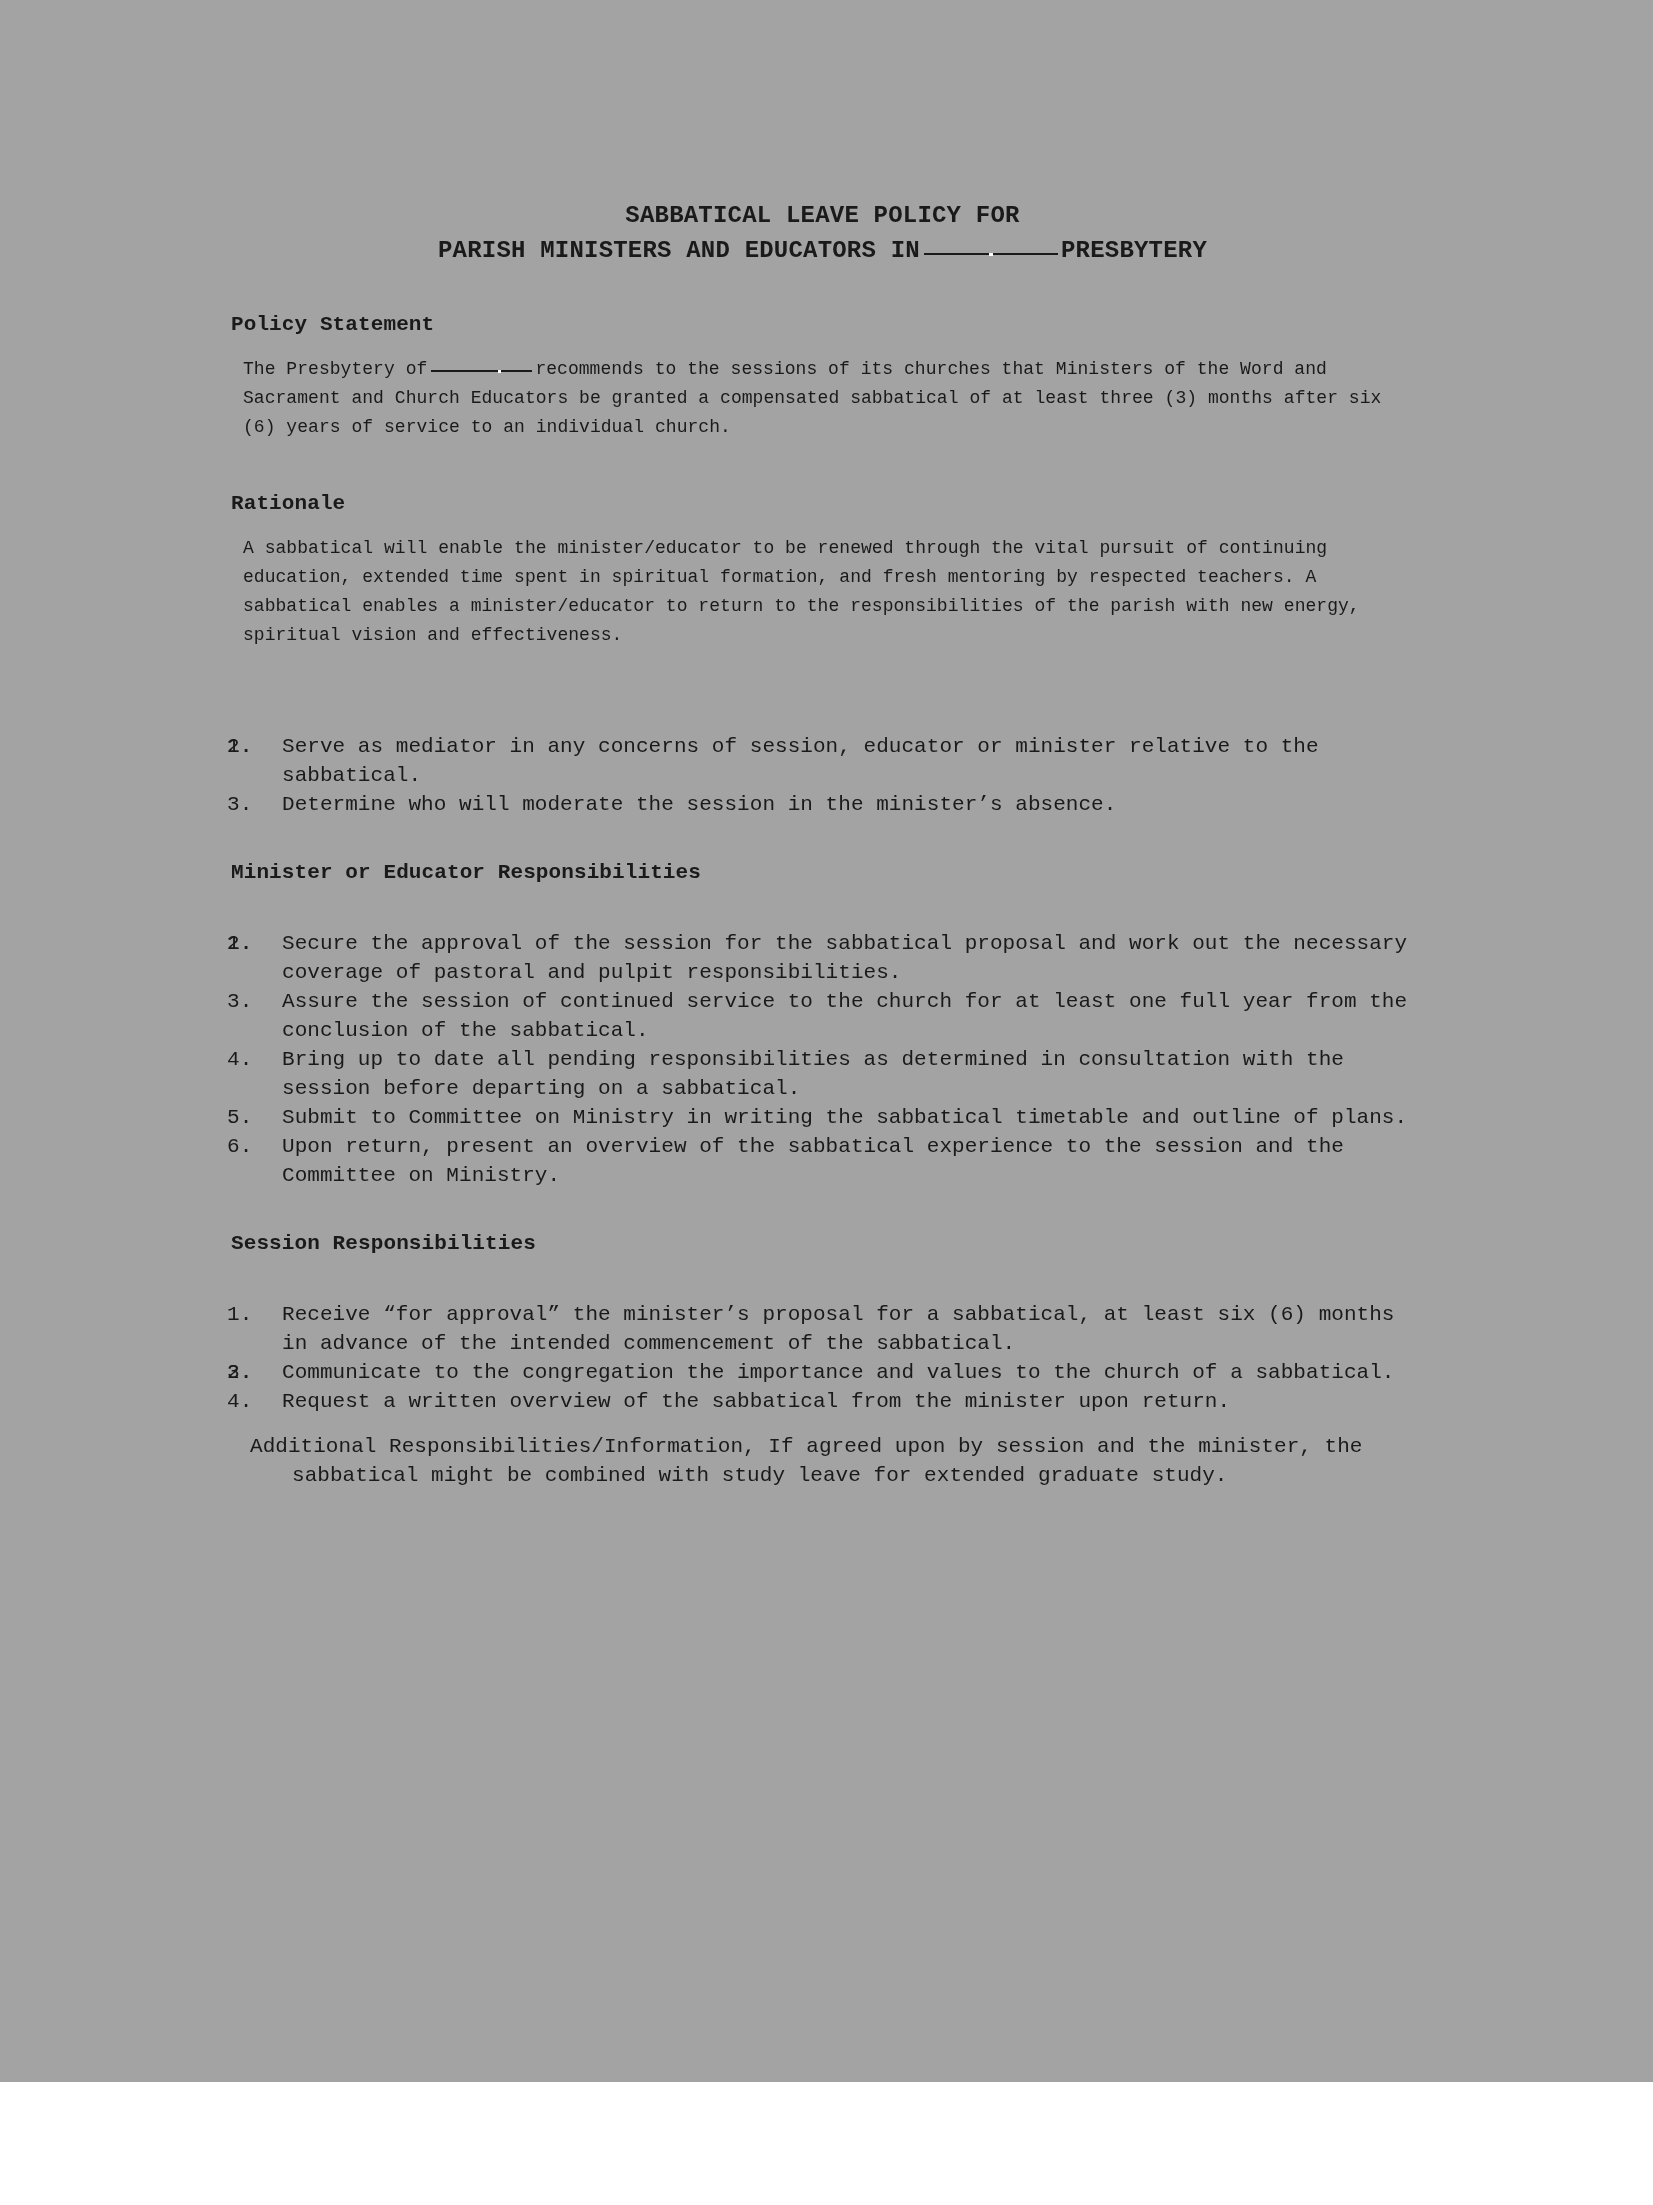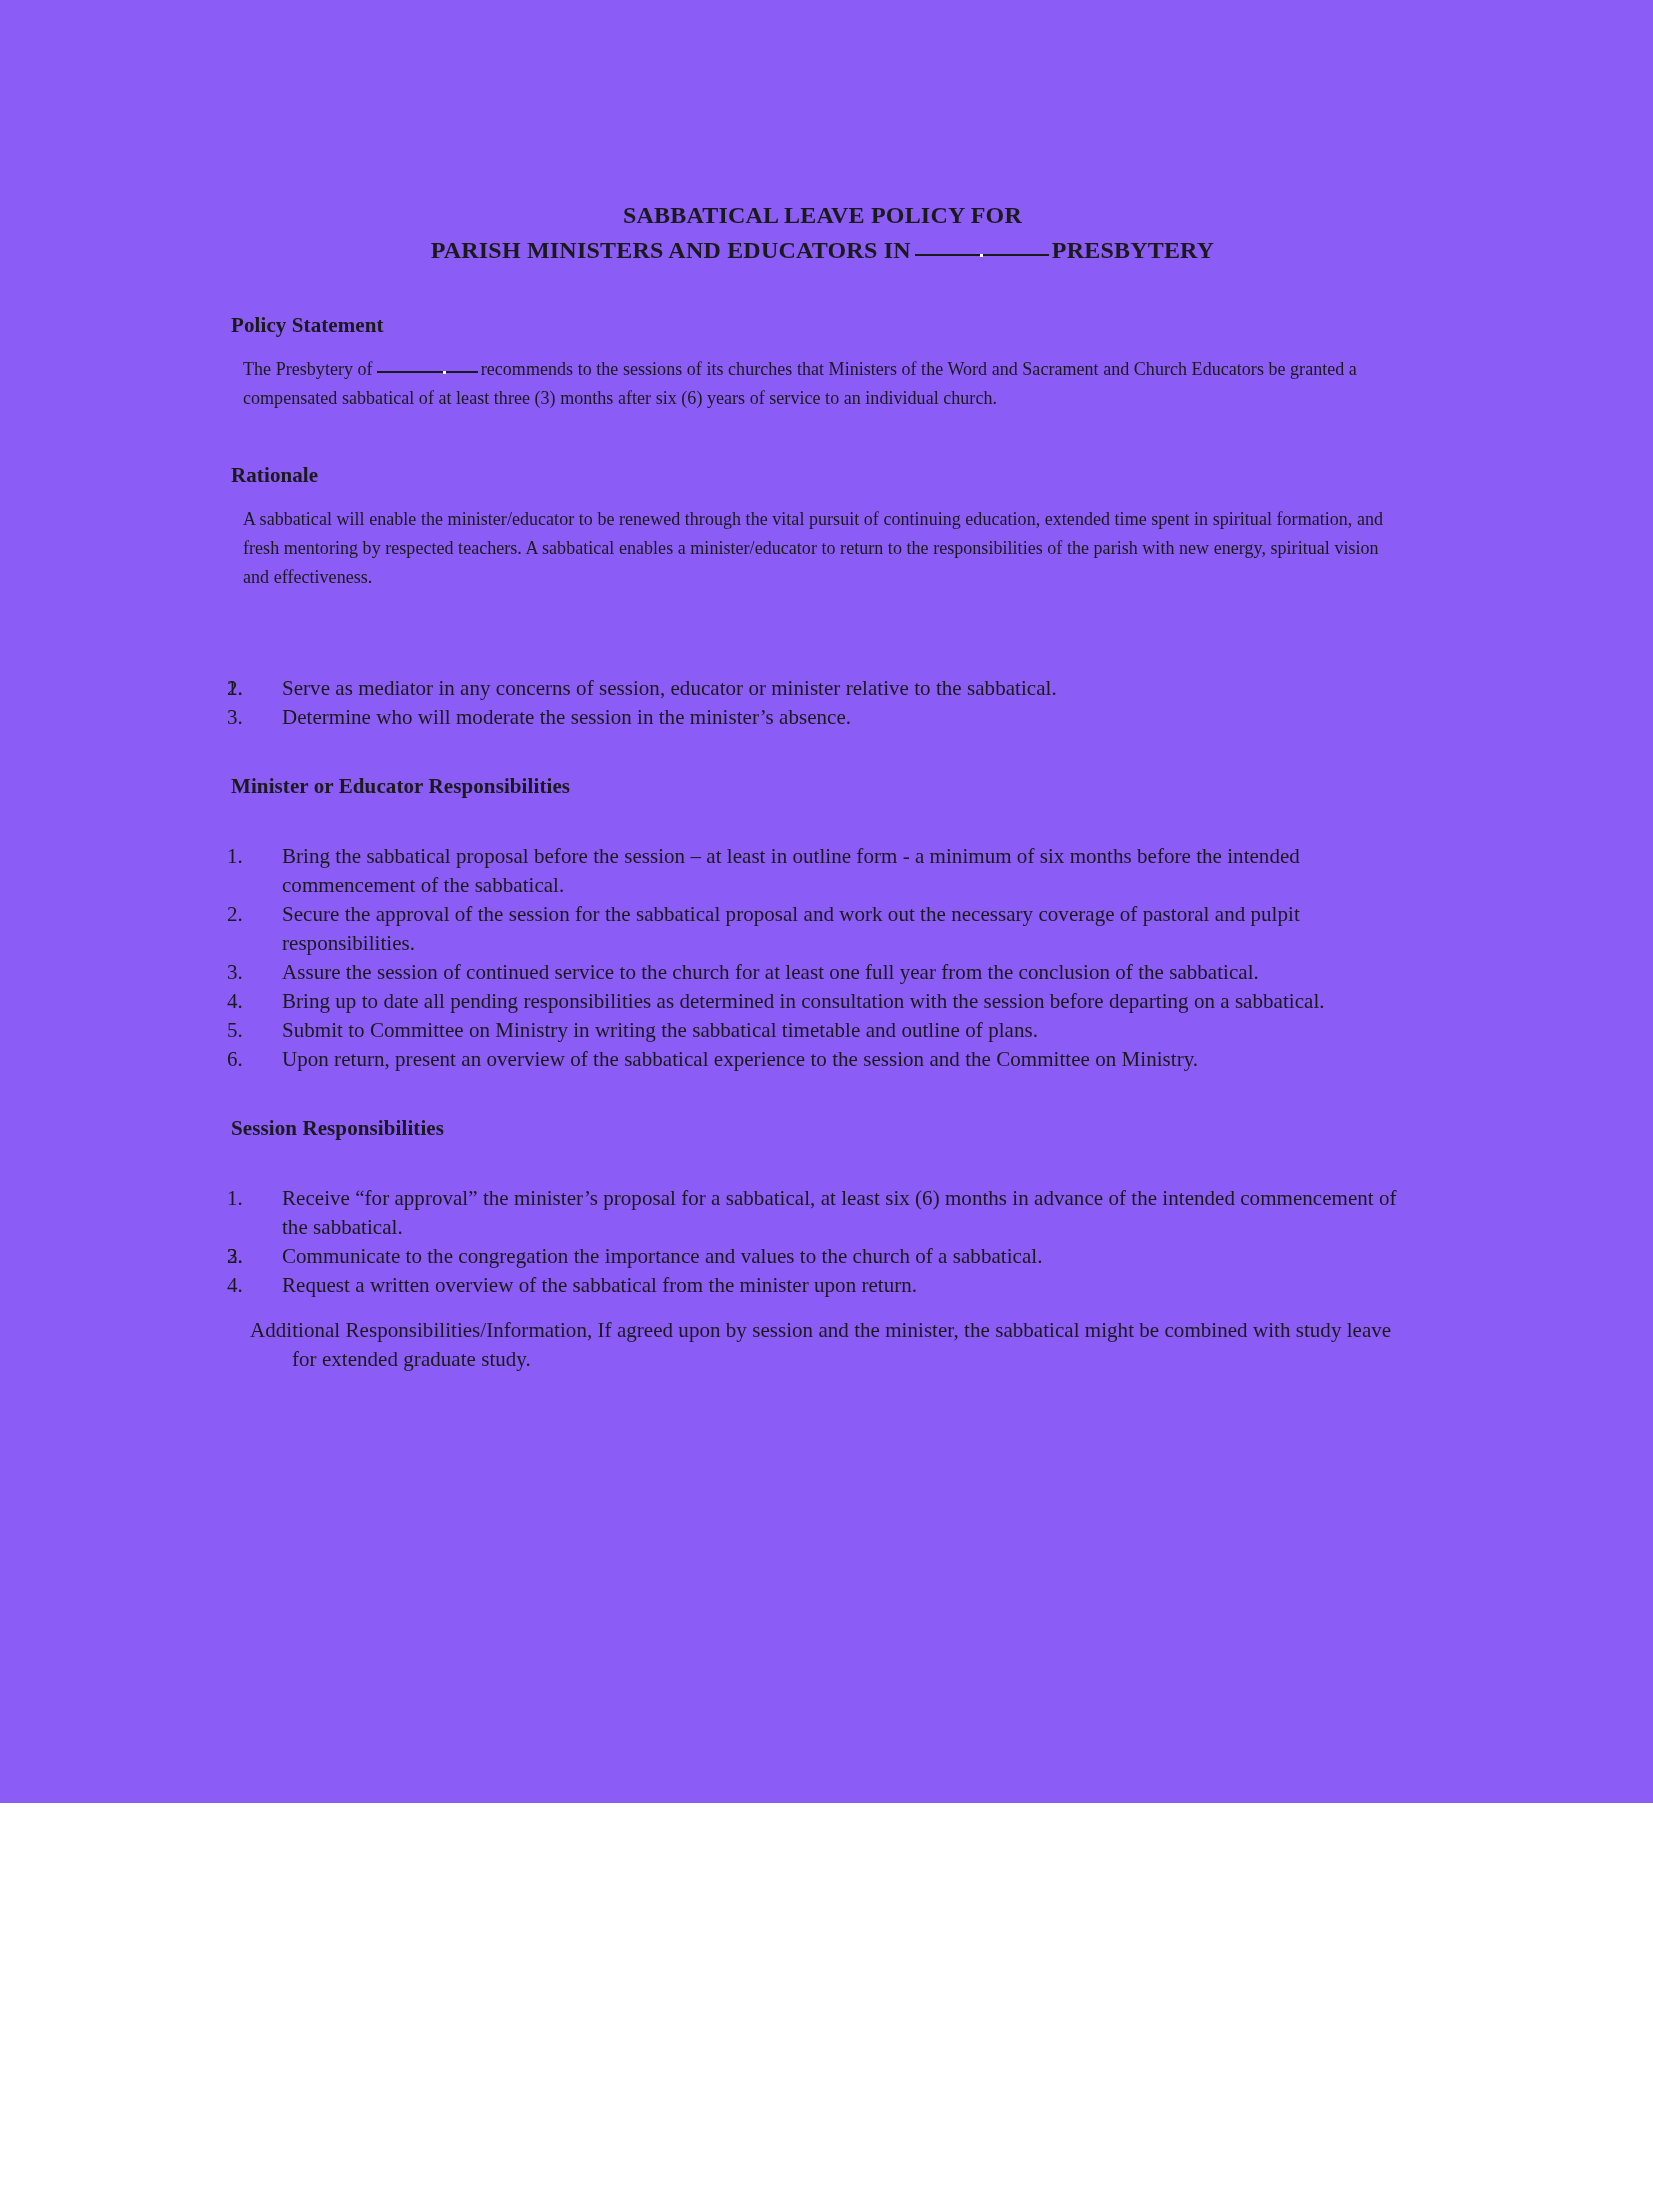--- a/index.html
+++ b/index.html
@@ -4,23 +4,23 @@
 <title>Sabbatical Leave Policy</title>
 <style>
   html, body {
     margin: 0;
     padding: 0;
     background: #ffffff;
   }
   .page {
     position: relative;
     width: 1654px;
-    height: 1803px;
-    background: #8b5cf6;
-    font-family: Liberation Serif, serif;
+    height: 2082px;
+    background: #a3a3a3;
+    font-family: Liberation Mono, monospace;
     color: #1a1a1a;
     -webkit-font-smoothing: antialiased;
     overflow: hidden;
   }
   .content {
     position: absolute;
     left: 227px;
     top: 198px;
     width: 1191px;
   }
@@ -168,21 +168,20 @@
     </div>
 
     <div class="gap-list-to-heading"></div>
 
     <div class="section">
       <p class="section-heading">Minister or Educator Responsibilities</p>
       <div class="gap-heading-to-list"></div>
       <ol class="num-list">
         <li>
           <span class="num">1.</span>
-          <span>Bring the sabbatical proposal before the session – at least in outline form  - a minimum of six months before the intended commencement of the sabbatical.</span>
         </li>
         <li>
           <span class="num">2.</span>
           <span>Secure the approval of the session for the sabbatical proposal and work out the necessary coverage of pastoral and pulpit responsibilities.</span>
         </li>
         <li>
           <span class="num">3.</span>
           <span>Assure the session of continued service to the church for at least one full year from the conclusion of the sabbatical.</span>
         </li>
         <li>

